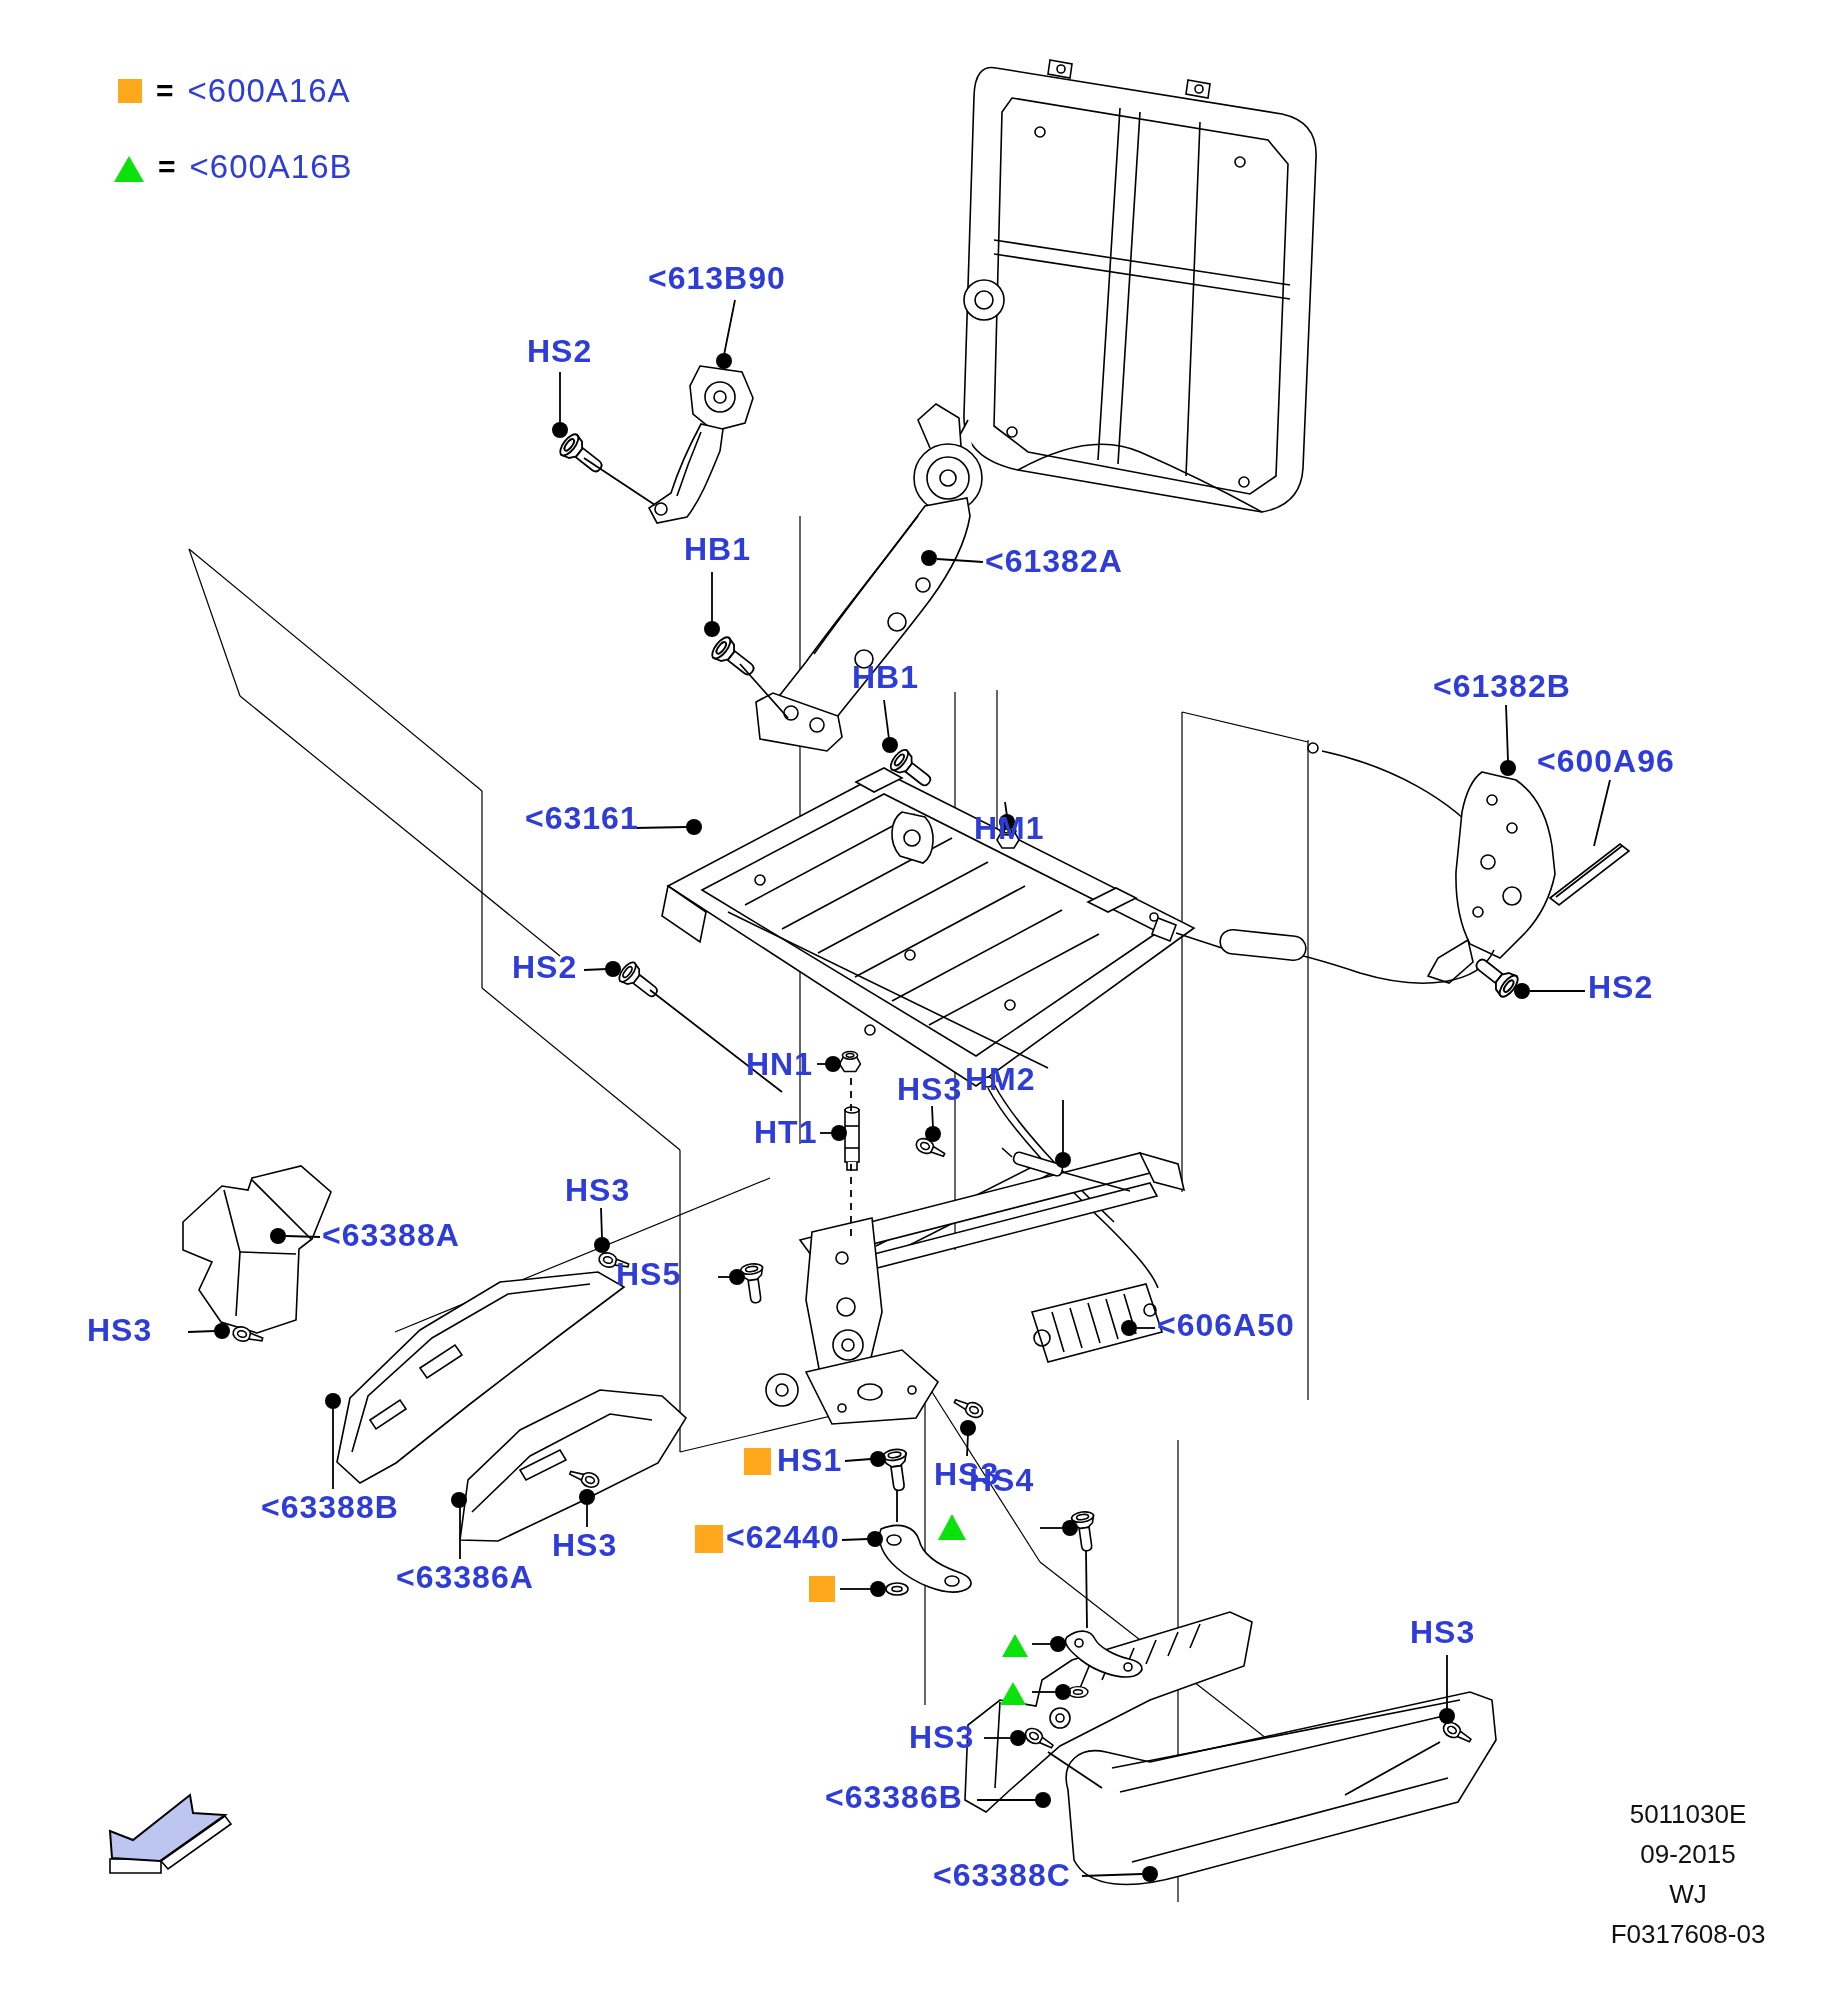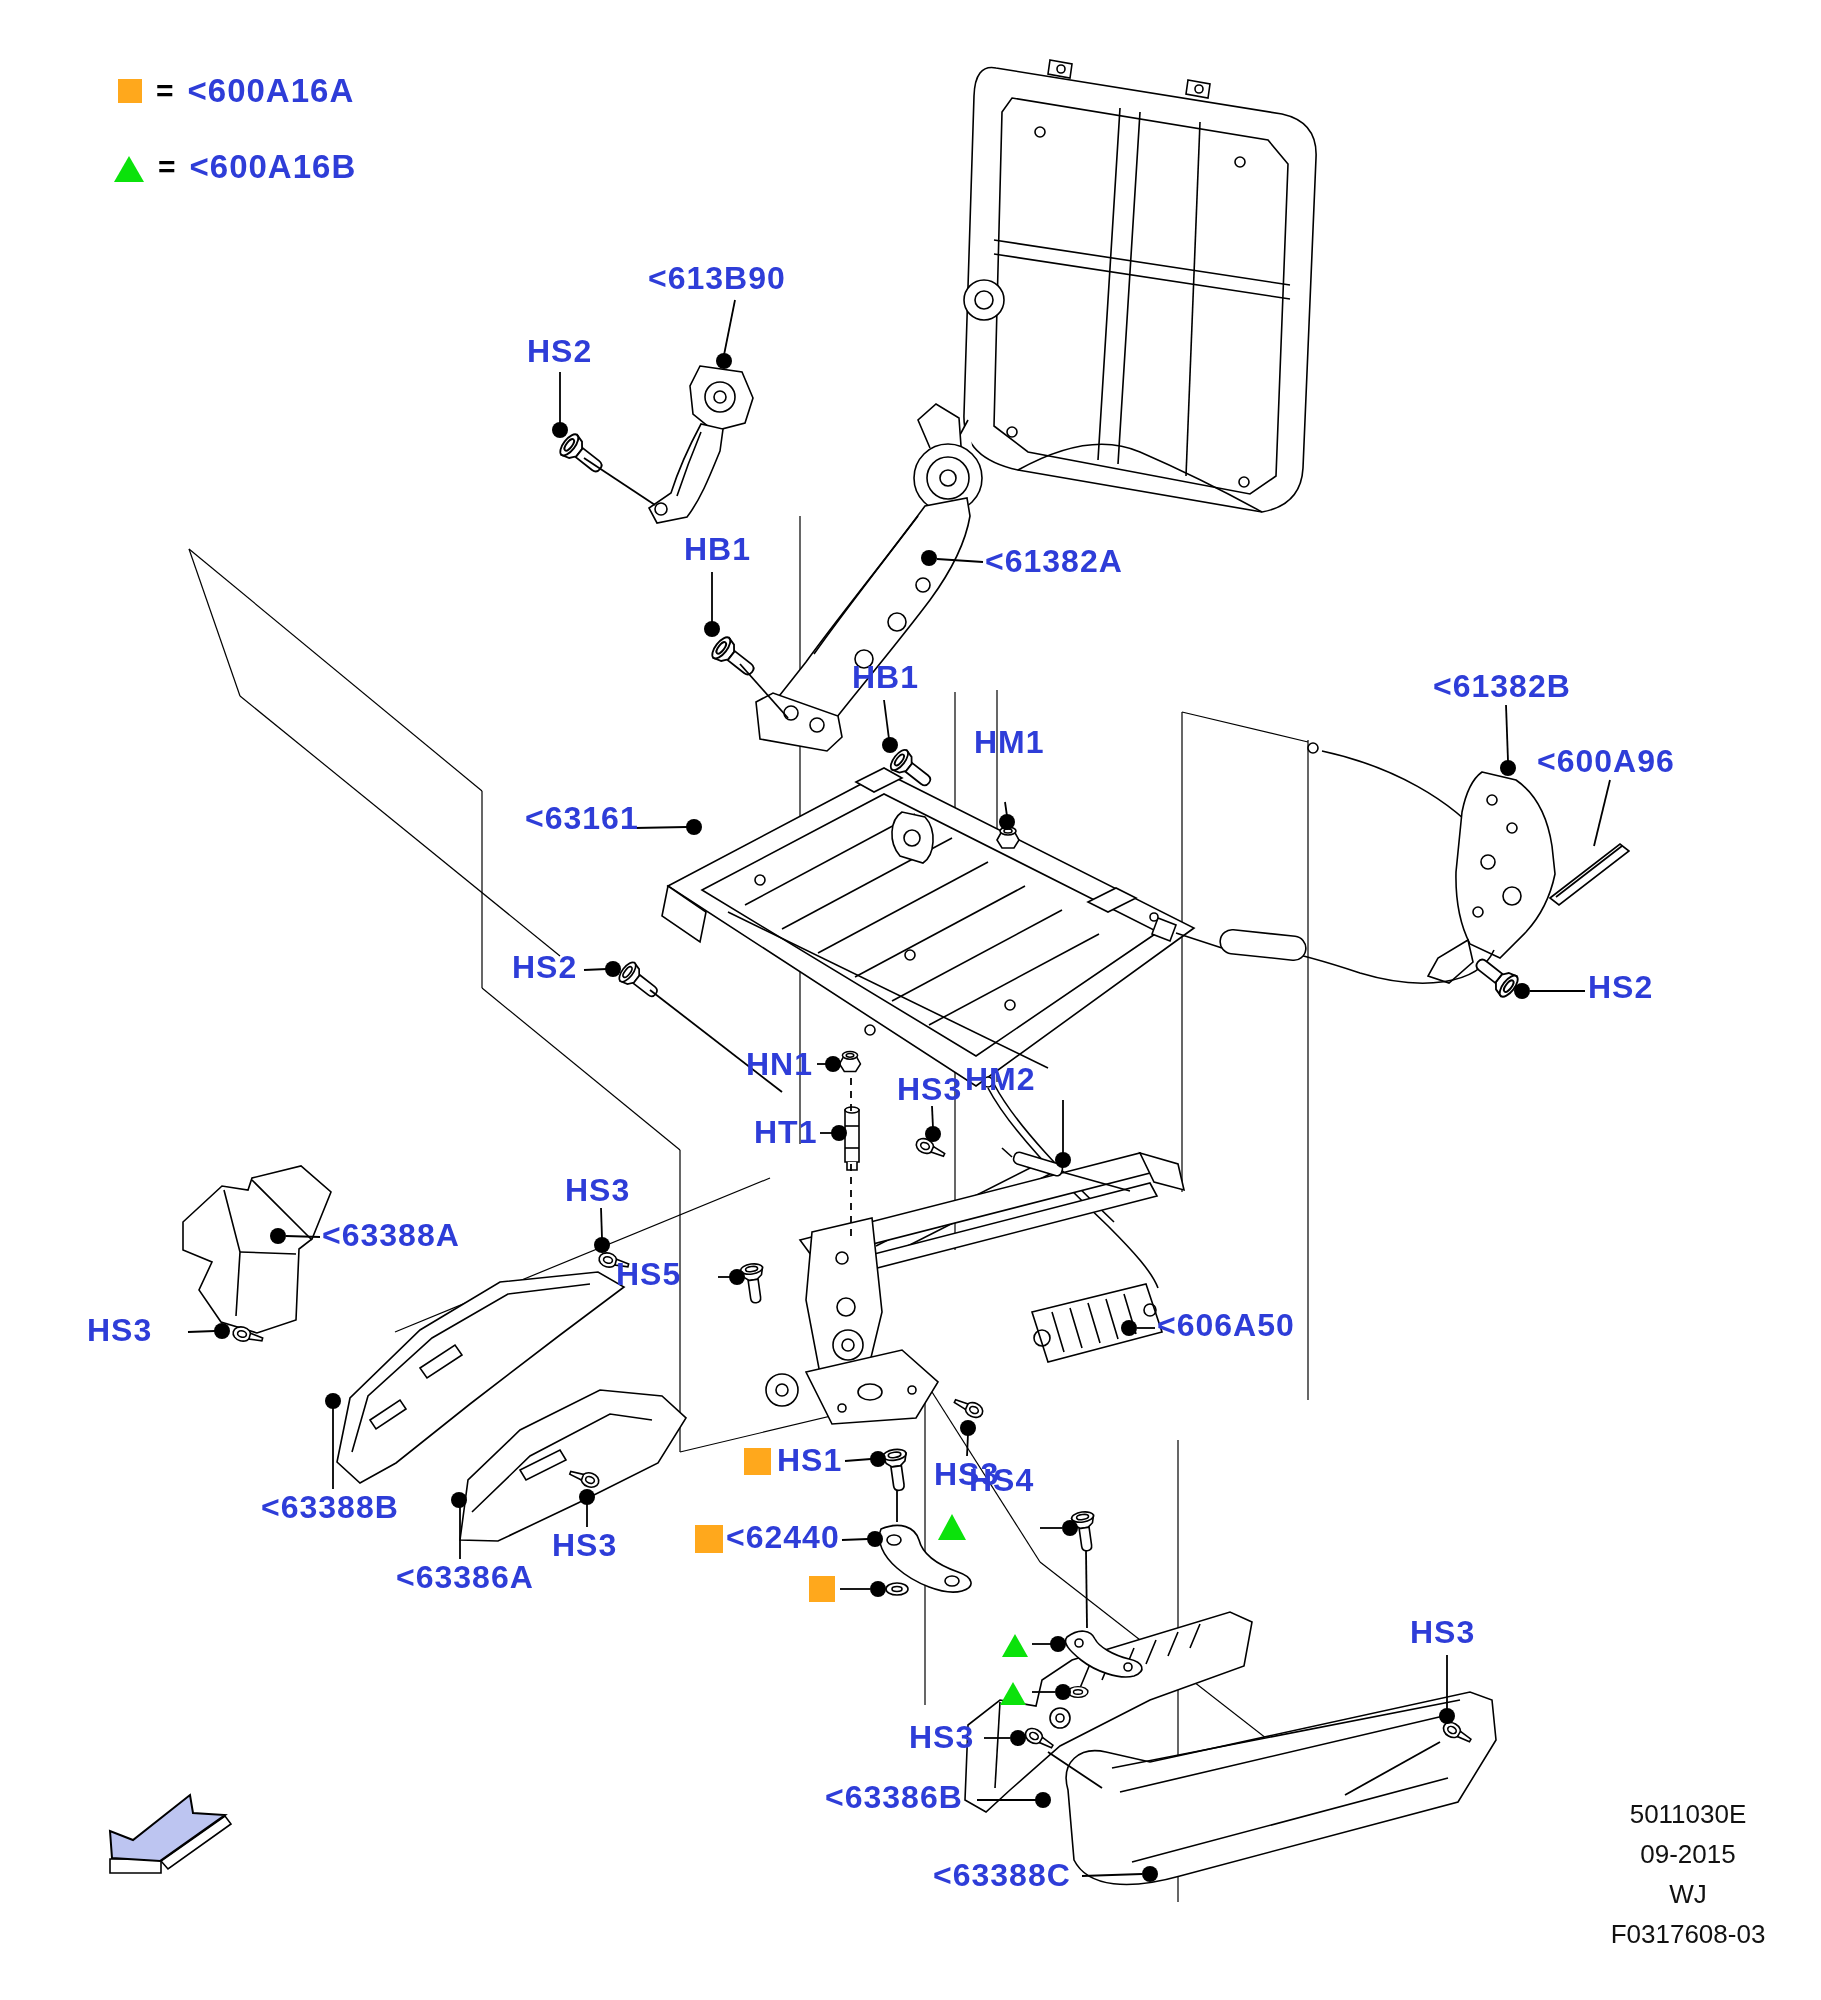--- a/index.html
+++ b/index.html
@@ -2,21 +2,21 @@
 <html><head>
 <meta charset="utf-8">
 <style>
   html,body{margin:0;padding:0;background:#fff;}
   .stage{position:relative;width:1821px;height:2000px;background:#ffffff;
          font-family:"Liberation Sans",sans-serif;overflow:hidden;}
   svg.art{position:absolute;left:0;top:0;}
   .lbl{position:absolute;font-weight:bold;font-size:32px;line-height:1.05;
        color:#2E3DD8;letter-spacing:1px;white-space:nowrap;cursor:pointer;}
   .legend-row{position:absolute;display:flex;align-items:center;gap:14px;}
-  .legend-row .lbl-inline{font-weight:bold;font-size:33px;color:#2E3DD8;letter-spacing:1px;}
+  .legend-row .lbl-inline{font-weight:normal;font-size:33px;color:#2E3DD8;letter-spacing:1px;}
   .legend-eq{font-weight:bold;font-size:30px;color:#000;}
   .sqm{position:absolute;background:#FFA81C;}
   .sq-legend{position:static;width:24px;height:24px;background:#FFA81C;}
   .trim{position:absolute;width:0;height:0;border-style:solid;border-color:transparent;
         border-left-width:13px;border-right-width:13px;border-bottom-width:23px;
         border-bottom-color:#0BE20B;}
   .tri-legend{position:static;width:0;height:0;border-style:solid;border-color:transparent;
         border-left:15px solid transparent;border-right:15px solid transparent;
         border-bottom:26px solid #0BE20B;}
   .doc-info{position:absolute;color:#111;font-size:26px;line-height:40px;text-align:center;width:300px;}
@@ -355,21 +355,21 @@
   <span class="tri-legend"></span>
   <span class="legend-eq">=</span>
   <span class="lbl-inline">&lt;600A16B</span>
 </div>
 
 <div class="lbl" style="left:648px;top:262px">&lt;613B90</div>
 <div class="lbl" style="left:527px;top:335px">HS2</div>
 <div class="lbl" style="left:684px;top:533px">HB1</div>
 <div class="lbl" style="left:985px;top:545px">&lt;61382A</div>
 <div class="lbl" style="left:852px;top:661px">HB1</div>
-<div class="lbl" style="left:974px;top:726px">HM1</div>
+<div class="lbl" style="left:974px;top:812px">HM1</div>
 <div class="lbl" style="left:525px;top:802px">&lt;63161</div>
 <div class="lbl" style="left:1433px;top:670px">&lt;61382B</div>
 <div class="lbl" style="left:1537px;top:745px">&lt;600A96</div>
 <div class="lbl" style="left:512px;top:951px">HS2</div>
 <div class="lbl" style="left:1588px;top:971px">HS2</div>
 <div class="lbl" style="left:746px;top:1048px">HN1</div>
 <div class="lbl" style="left:897px;top:1073px">HS3</div>
 <div class="lbl" style="left:965px;top:1063px">HM2</div>
 <div class="lbl" style="left:754px;top:1116px">HT1</div>
 <div class="lbl" style="left:322px;top:1219px">&lt;63388A</div>

